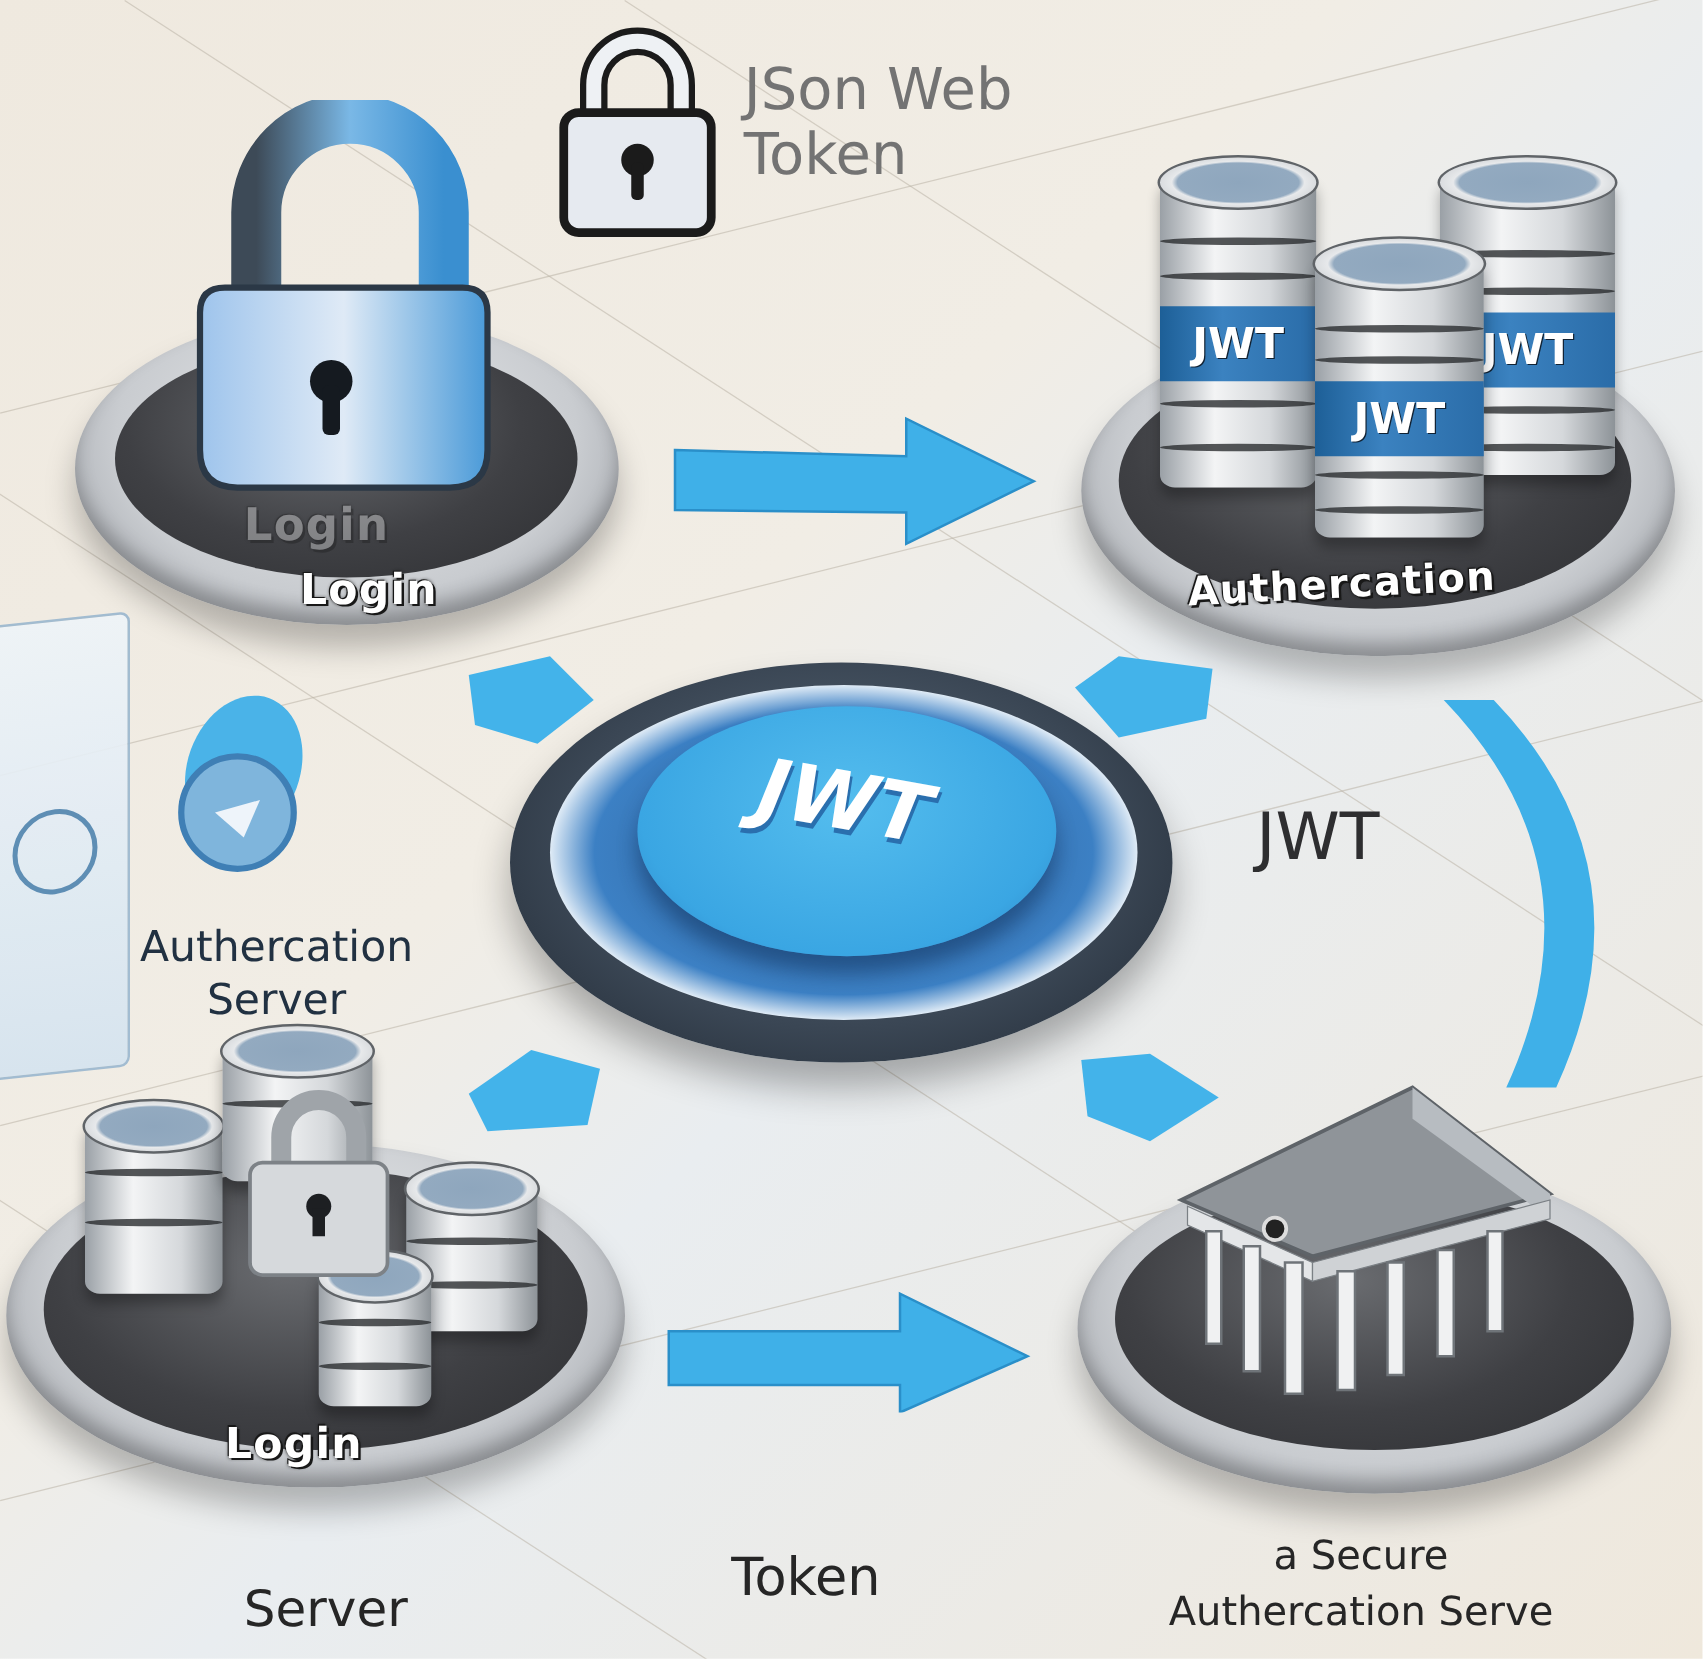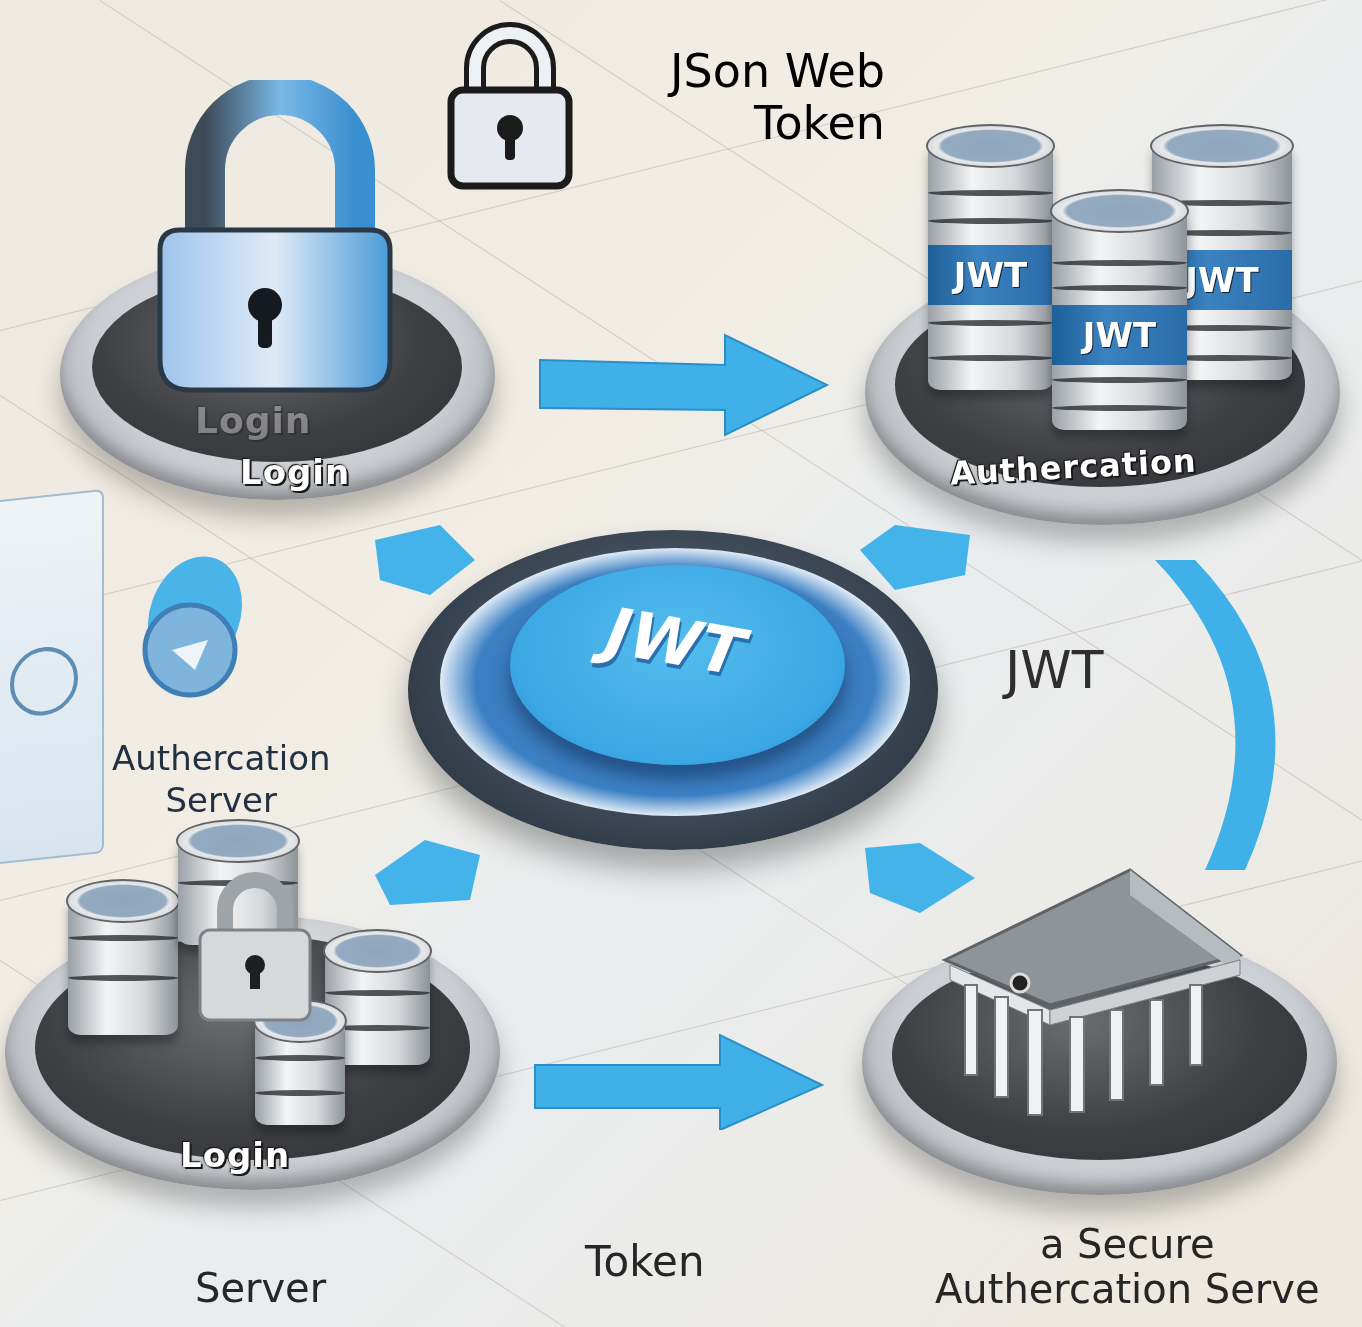--- a/index.html
+++ b/index.html
@@ -42,21 +42,21 @@
 
 <div class="abs" style="left:445px;top:18px;width:130px;height:175px;">
   <svg width="130" height="175" viewBox="0 0 130 175">
     <path d="M30 80 V50 a35 35 0 0 1 70 0 V80" fill="none" stroke="#1b1b1b" stroke-width="22"></path>
     <path d="M30 80 V50 a35 35 0 0 1 70 0 V80" fill="none" stroke="#eef1f4" stroke-width="12"></path>
     <rect x="6" y="72" width="118" height="96" rx="12" fill="#e6eaf0" stroke="#1b1b1b" stroke-width="7"></rect>
     <circle cx="65" cy="110" r="13" fill="#1b1b1b"></circle>
     <rect x="60" y="112" width="10" height="30" rx="4" fill="#1b1b1b"></rect>
   </svg>
 </div>
-<div class="abs" style="left:595px;top:45px;width:290px;text-align:right;font-size:46px;line-height:52px;color:#000000;">
+<div class="abs" style="left:595px;top:45px;width:290px;text-align:left;font-size:46px;line-height:52px;color:#737373;">
   <div>JSon Web</div>
   <div>Token</div>
 </div>
 
 <div>
   <div class="disc" style="left:60px;top:250px;width:435px;height:250px;"></div>
   <div class="disc-inner" style="left:92px;top:272px;width:370px;height:190px;"></div>
   <div class="abs" style="left:150px;top:80px;width:250px;height:330px;">
     <svg width="250" height="330" viewBox="0 0 250 330">
       <defs>
@@ -235,16 +235,16 @@
           <rect x="210" y="135" width="13" height="85"></rect>
         <rect x="250" y="120" width="12" height="80"></rect>
       </g>
       <circle cx="80" cy="118" r="9" fill="#222" stroke="#ddd" stroke-width="3"></circle>
     </svg>
   </div>
 </div>
 
 <div class="caption" style="left:195px;top:1265px;font-size:40px;">Server</div>
 <div class="caption" style="left:585px;top:1237px;font-size:42px;">Token</div>
-<div class="caption" style="left:935px;top:1222px;font-size:40px;line-height:45px;text-align:center;">
+<div class="caption" style="left:935px;top:1222px;font-size:32px;line-height:45px;text-align:center;">
   <div>a Secure</div>
   <div>Authercation Serve</div>
 </div>
 
 </body></html>

